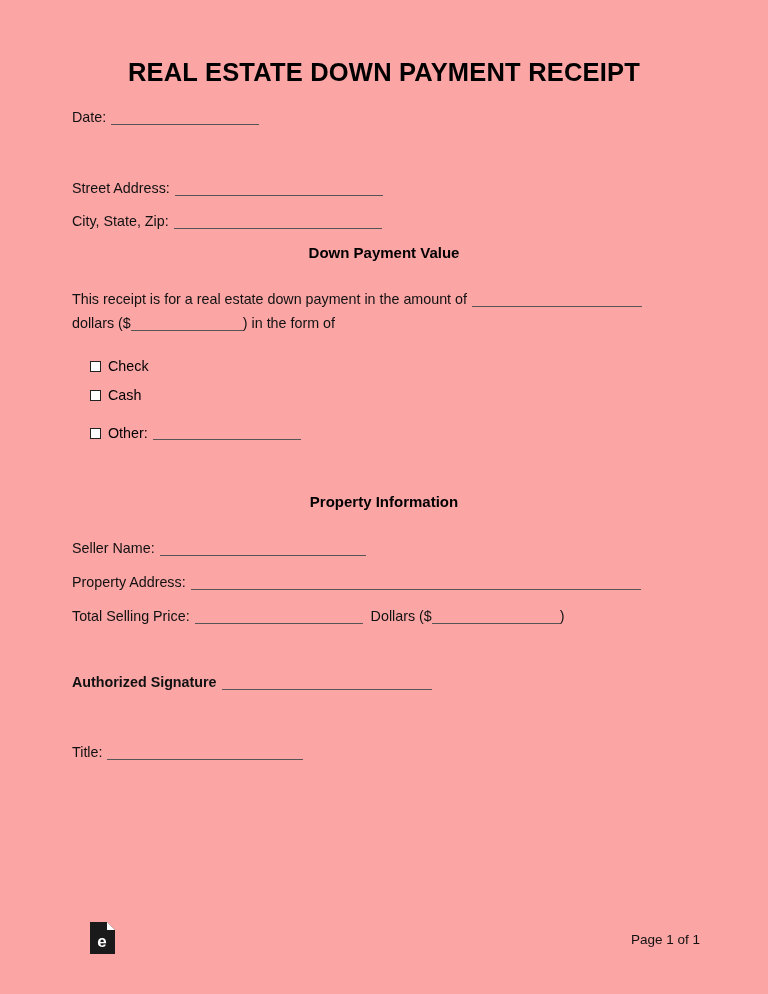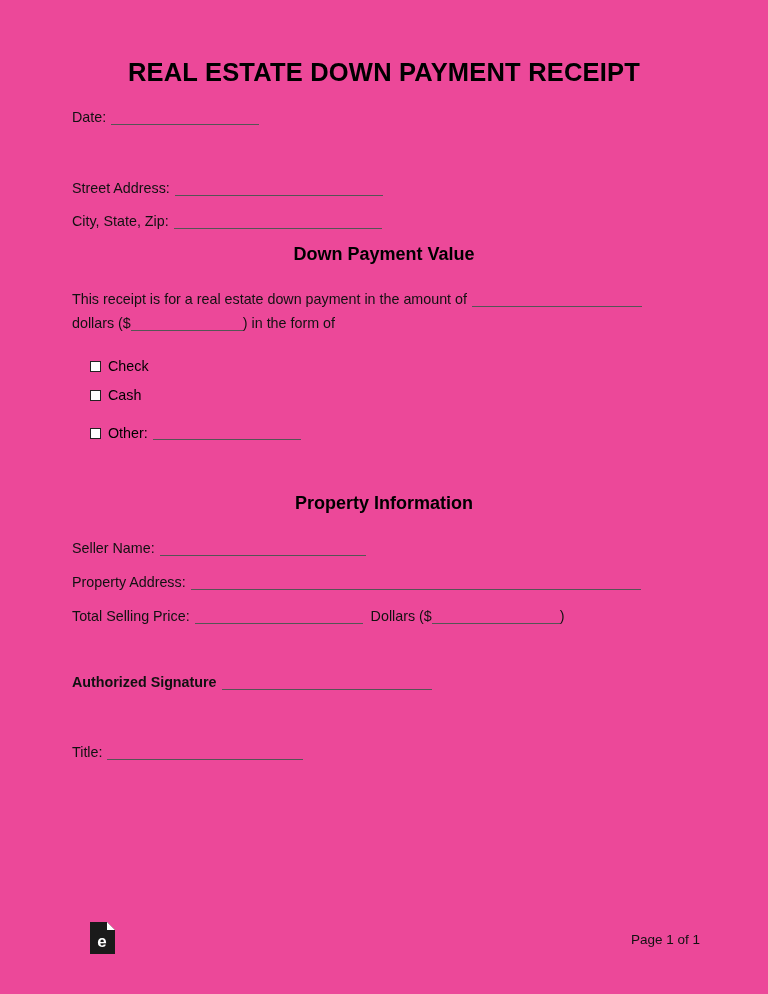--- a/index.html
+++ b/index.html
@@ -9,21 +9,21 @@
     background: #ffffff;
   }
   body {
     font-family: "Liberation Sans", sans-serif;
     color: #000000;
   }
   .page {
     position: relative;
     width: 768px;
     height: 994px;
-    background: #ec4899;
+    background: #fca5a5;
     overflow: hidden;
     box-sizing: border-box;
   }
 
   
   .doc-title {
     position: absolute;
     left: 0;
     right: 0;
     top: 58px;
@@ -34,21 +34,21 @@
     line-height: 1.1;
     white-space: nowrap;
   }
 
   
   .section-heading {
     position: absolute;
     left: 0;
     right: 0;
     text-align: center;
-    font-size: 18px;
+    font-size: 15px;
     font-weight: bold;
     line-height: 1.1;
     white-space: nowrap;
   }
   .section-heading.dpv { top: 245px; }
   .section-heading.pi  { top: 494px; }
 
   
   .row {
     position: absolute;

